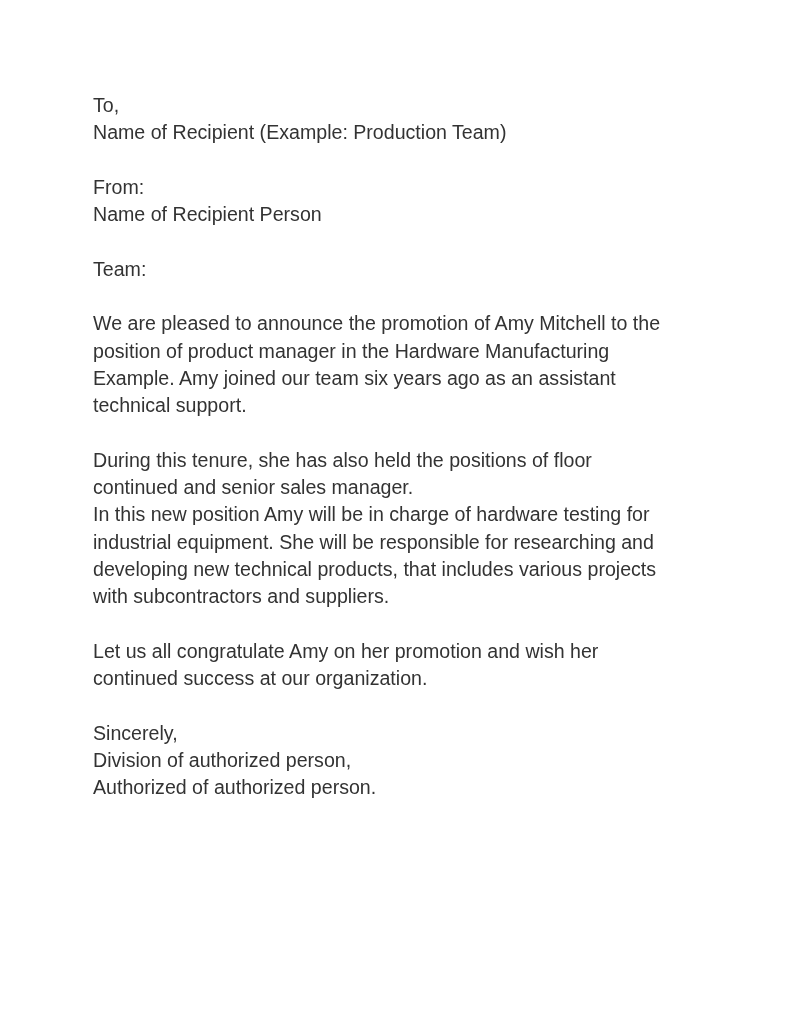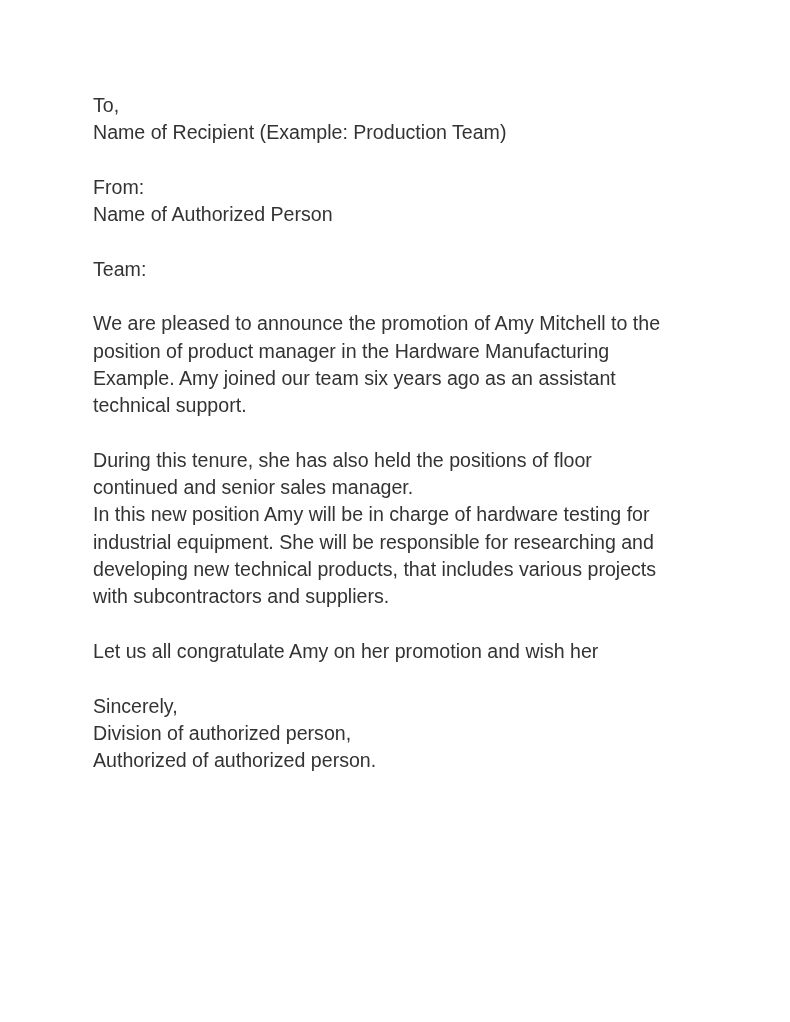--- a/index.html
+++ b/index.html
@@ -14,21 +14,21 @@
   </style>
 </head>
 <body>
 
 <div class="page">
   <div>
     <span class="line">To,</span>
     <span class="line">Name of Recipient (Example: Production Team)</span>
     <span class="gap"></span>
     <span class="line">From:</span>
-    <span class="line">Name of Authorized Person</span>
+    <span class="line">Name of Recipient Person</span>
     <span class="gap"></span>
     <span class="line">Team:</span>
     <span class="gap"></span>
   </div>
 
   <div>
     <span class="line">We are pleased to announce the promotion of Amy Mitchell to the</span>
     <span class="line">position of product manager in the Hardware Manufacturing</span>
     <span class="line">Example. Amy joined our team six years ago as an assistant</span>
     <span class="line">technical support.</span>
@@ -40,20 +40,21 @@
     <span class="line">continued and senior sales manager.</span>
     <span class="line">In this new position Amy will be in charge of hardware testing for</span>
     <span class="line">industrial equipment. She will be responsible for researching and</span>
     <span class="line">developing new technical products, that includes various projects</span>
     <span class="line">with subcontractors and suppliers.</span>
   </div>
   <span class="gap"></span>
 
   <div>
     <span class="line">Let us all congratulate Amy on her promotion and wish her</span>
+    <span class="line">continued success at our organization.</span>
   </div>
   <span class="gap"></span>
 
   <div>
     <span class="line">Sincerely,</span>
     <span class="line">Division of authorized person,</span>
     <span class="line">Authorized of authorized person.</span>
   </div>
 </div>
 

